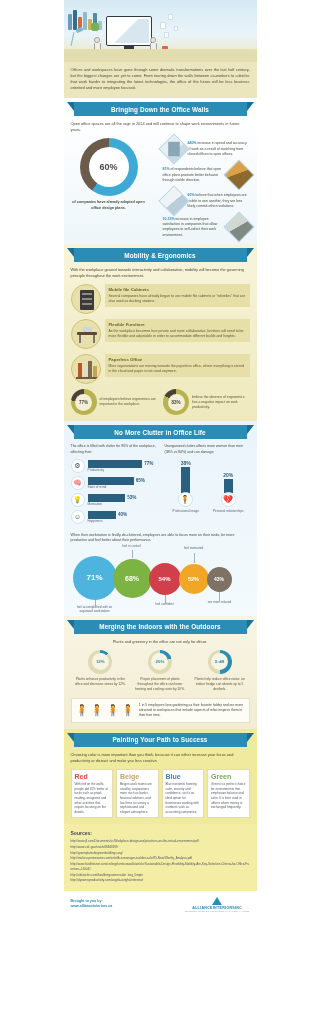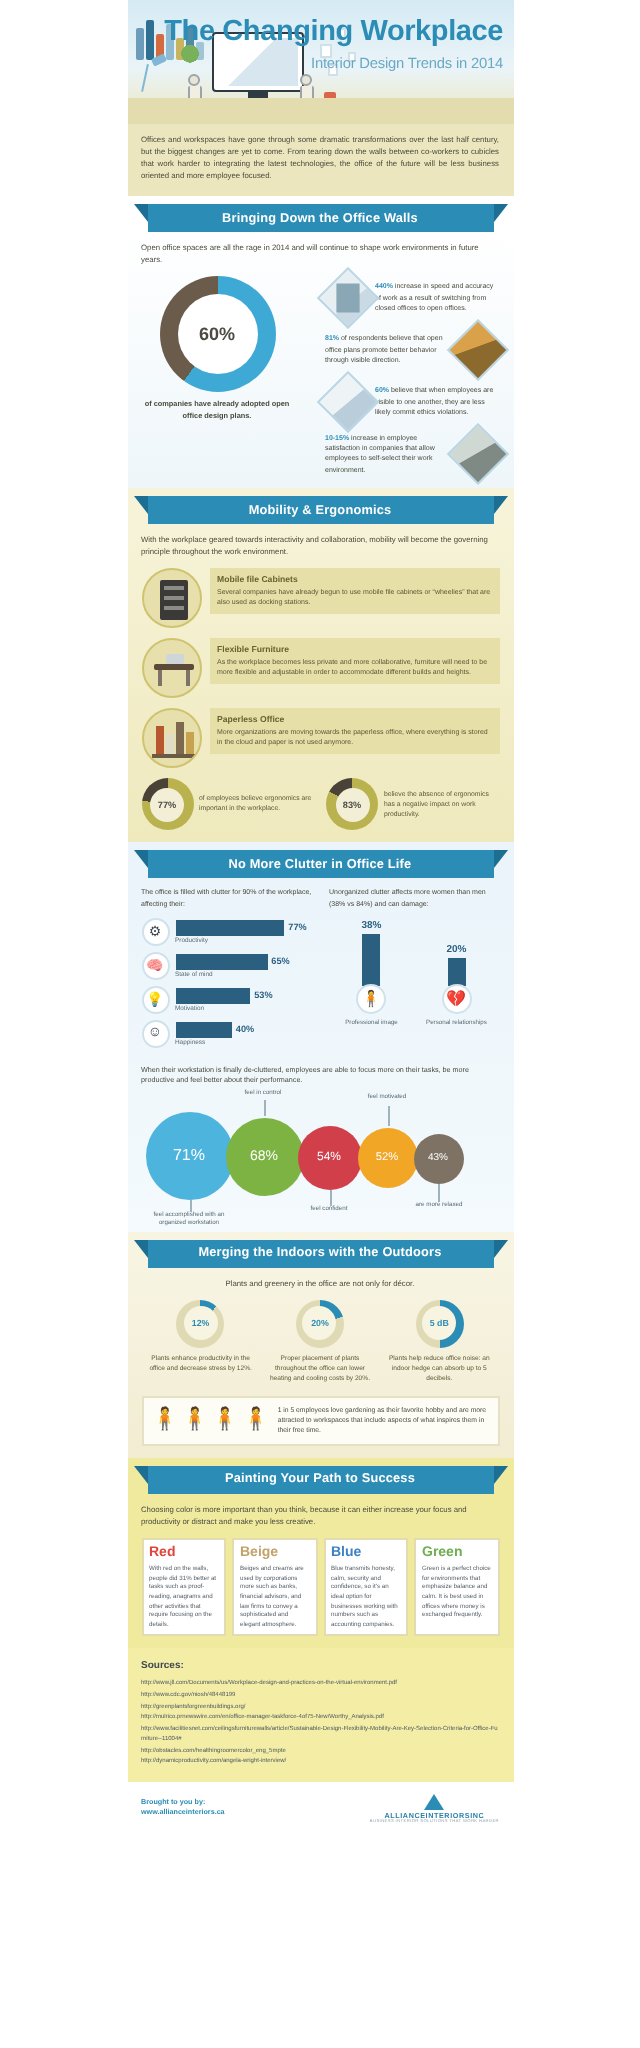--- a/index.html
+++ b/index.html
@@ -87,21 +87,21 @@
   .vbars { display:flex; justify-content:space-around; align-items:flex-end; height:54px; margin-top:2px; }
   .vb { display:flex; flex-direction:column; align-items:center; width:40px; }
   .vb .vv { font-size:5px; font-weight:bold; color:#2b5f80; margin-bottom:1px; }
   .vb .vbar { width:9px; background:#2b5f80; }
   .vb .vicon { width:15px; height:15px; border-radius:50%; background:#fff; border:1px solid #cfe2ec; display:flex; align-items:center; justify-content:center; font-size:8px; margin-top:-1px; }
   .vb .vlab { font-size:3.1px; color:#5a6a74; margin-top:1.5px; text-align:center; line-height:1.3; }
 
   
   .bub-note { font-size:3.6px; line-height:1.5; margin:6px 0 4px; color:#4a4a3c; }
   .bubbles { position:relative; height:62px; }
-  .bub { position:absolute; border-radius:50%; display:flex; align-items:center; justify-content:center; color:#fff; font-weight:normal; }
+  .bub { position:absolute; border-radius:50%; display:flex; align-items:center; justify-content:center; color:#fff; font-weight:bold; }
   .bub-lab { position:absolute; font-size:3.1px; text-align:center; line-height:1.3; color:#5a6a74; width:46px; }
   .bub-tick { position:absolute; width:1px; background:#9fb3bd; }
 
   
   .outd { background:linear-gradient(180deg,#f7f4e2 0%,#f2ecd2 100%); position:relative; }
   .o-three { display:flex; justify-content:space-around; margin-top:4px; }
   .o-it { width:56px; display:flex; flex-direction:column; align-items:center; }
   .o-it p { font-size:3.3px; text-align:center; line-height:1.5; margin-top:3px; color:#5d5736; }
   .garden { display:flex; gap:4px; background:#fdfdf6; border:1px solid #e6e0c4; padding:4px; margin-top:6px; align-items:center; }
   .ppl { display:flex; gap:1.5px; flex:0 0 auto; }
@@ -160,24 +160,20 @@
     <div class="figure" style="left:30px;">
       <div class="hd"></div>
         <div class="bd"></div>
     </div>
     <div class="figure" style="left:86px;">
       <div class="hd"></div>
         <div class="bd"></div>
     </div>
     <div style="position:absolute;left:98px;bottom:11px;width:6px;height:5px;background:#d9654a;border-radius:1px;"></div>
     <div class="hero-floor"></div>
-    <div class="hero-title">
-      <h1>The Changing Workplace</h1>
-      <h2>Interior Design Trends in 2014</h2>
-    </div>
   </div>
 
   <div class="intro">Offices and workspaces have gone through some dramatic transformations over the last half century, but the biggest changes are yet to come. From tearing down the walls between co-workers to cubicles that work harder to integrating the latest technologies, the office of the future will be less business oriented and more employee focused.</div>
 
   <div class="banner-wrap">
     <div class="banner teal">Bringing Down the Office Walls</div>
   </div>
   <div class="sec" style="background:linear-gradient(180deg,#ffffff 0%,#eef6fa 100%);">
     <div class="lead">Open office spaces are all the rage in 2014 and will continue to shape work environments in future years.</div>
     <div class="s1">

